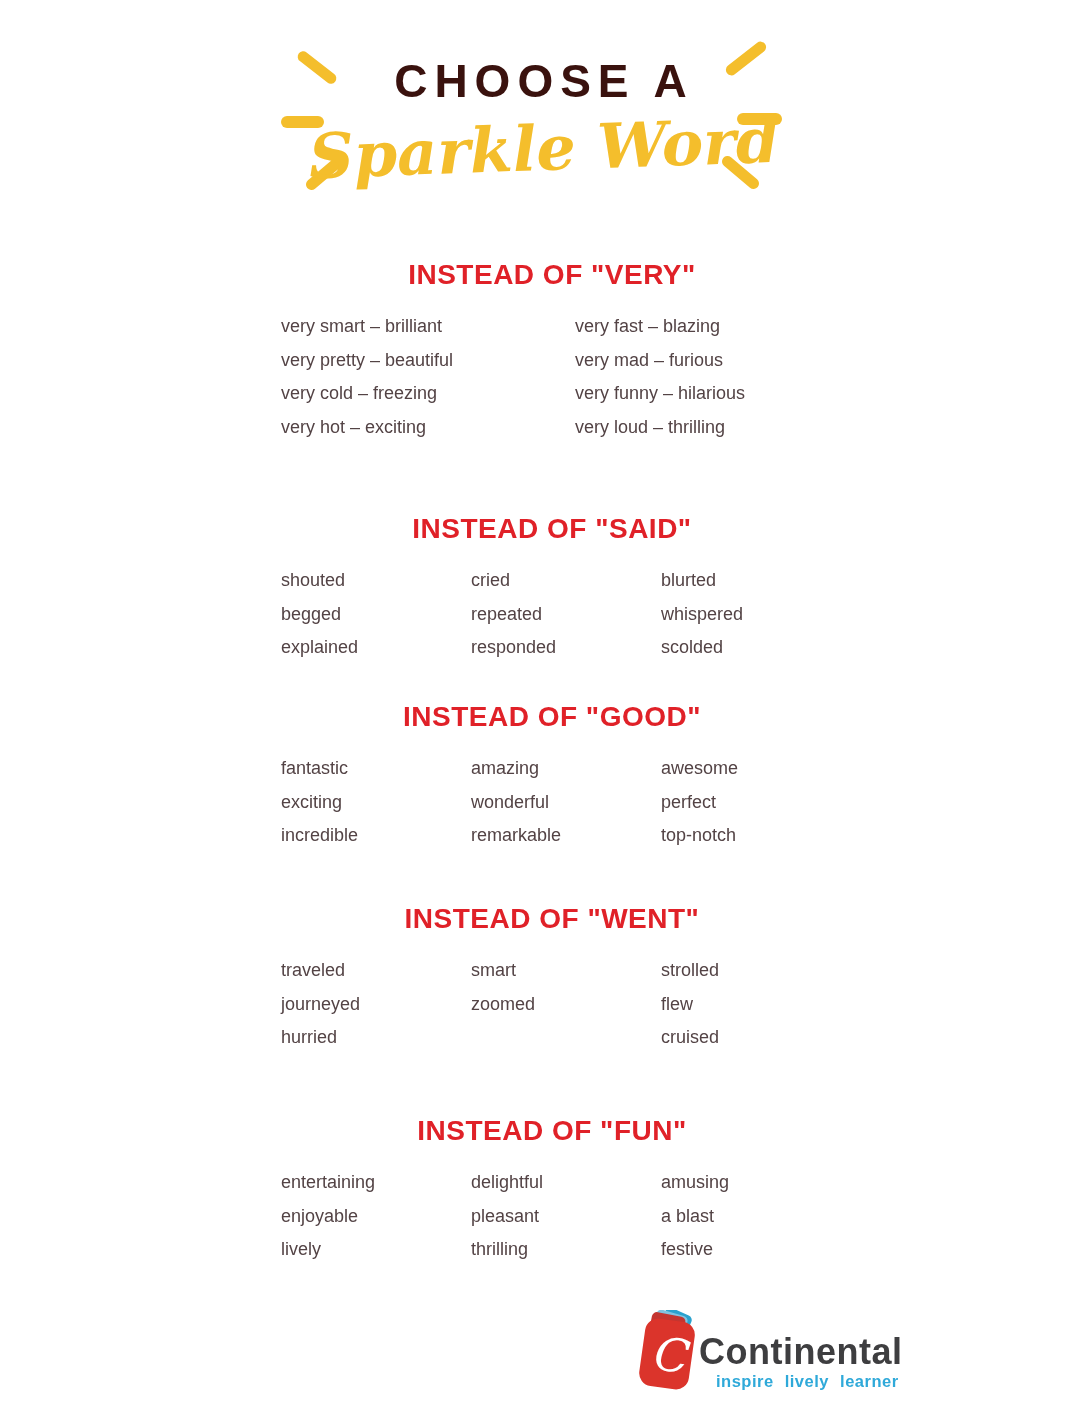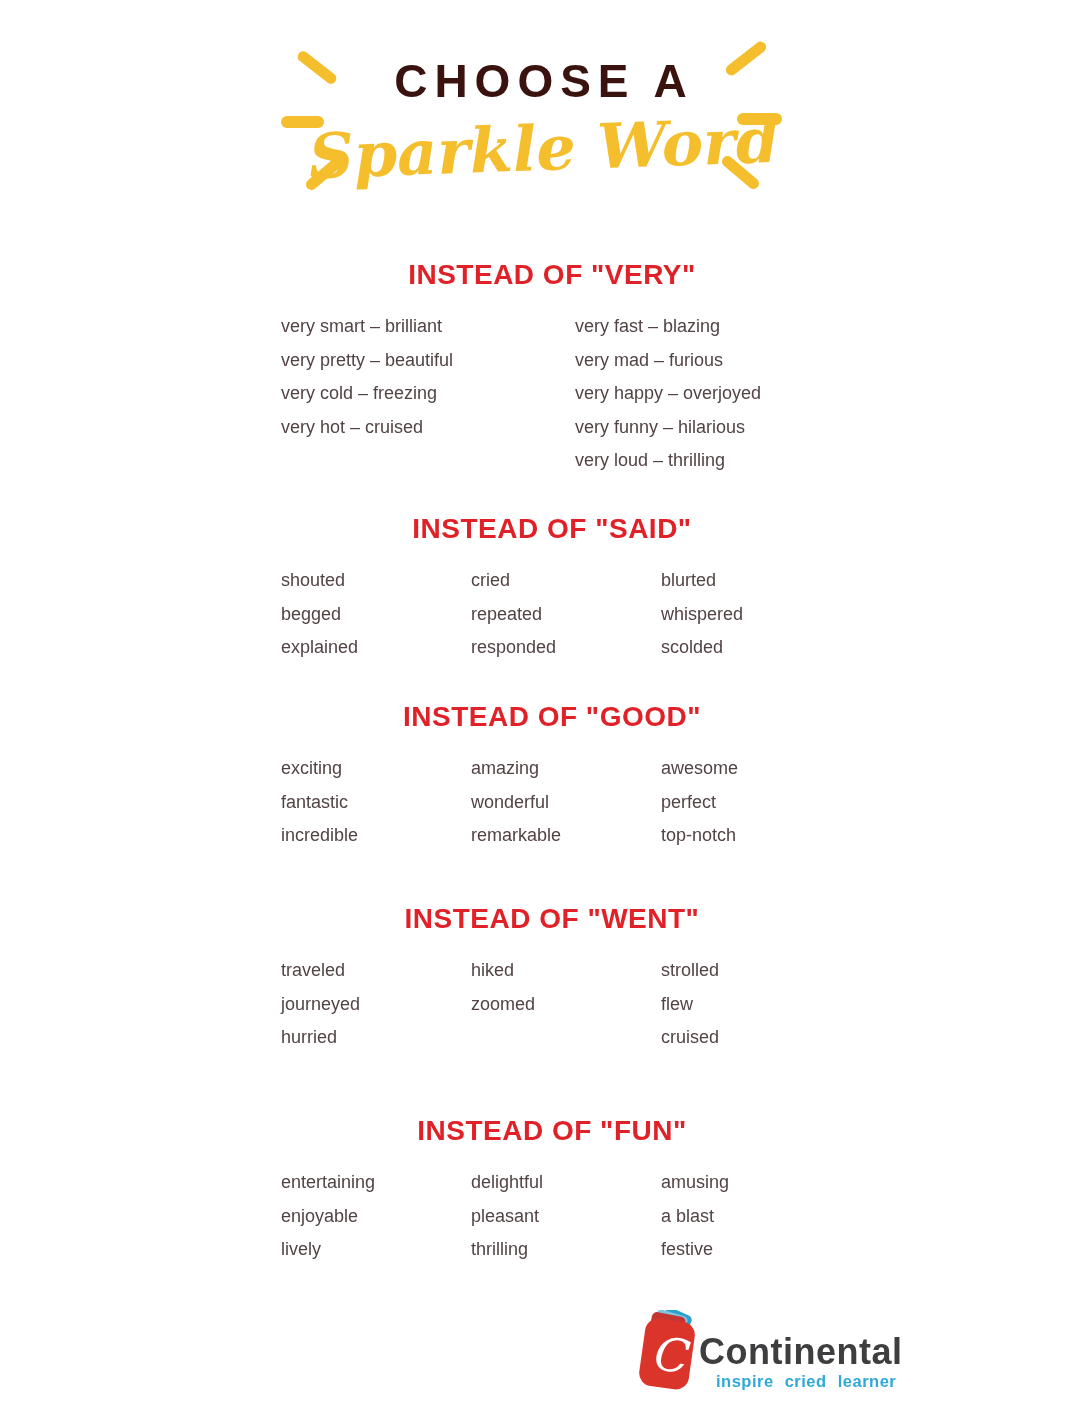--- a/index.html
+++ b/index.html
@@ -134,26 +134,25 @@
   <h2 class="title-line2">Sparkle Word</h2>
 
   <main id="sections">
       <section class="word-section sec-0">
         <h3 class="section-heading">INSTEAD OF "VERY"</h3>
         <div class="cols two-col">
           <div class="col">
             <div class="word-item">very smart – brilliant</div>
             <div class="word-item">very pretty – beautiful</div>
             <div class="word-item">very cold – freezing</div>
-            <div class="word-item">very hot – cruised</div>
+            <div class="word-item">very hot – exciting</div>
           </div>
           <div class="col">
             <div class="word-item">very fast – blazing</div>
             <div class="word-item">very mad – furious</div>
-            <div class="word-item">very happy – overjoyed</div>
             <div class="word-item">very funny – hilarious</div>
             <div class="word-item">very loud – thrilling</div>
           </div>
         </div>
       </section>
       <section class="word-section sec-1">
         <h3 class="section-heading">INSTEAD OF "SAID"</h3>
         <div class="cols three-col">
           <div class="col">
             <div class="word-item">shouted</div>
@@ -169,22 +168,22 @@
             <div class="word-item">blurted</div>
             <div class="word-item">whispered</div>
             <div class="word-item">scolded</div>
           </div>
         </div>
       </section>
       <section class="word-section sec-2">
         <h3 class="section-heading">INSTEAD OF "GOOD"</h3>
         <div class="cols three-col">
           <div class="col">
+            <div class="word-item">fantastic</div>
             <div class="word-item">exciting</div>
-            <div class="word-item">fantastic</div>
             <div class="word-item">incredible</div>
           </div>
           <div class="col">
             <div class="word-item">amazing</div>
             <div class="word-item">wonderful</div>
             <div class="word-item">remarkable</div>
           </div>
           <div class="col">
             <div class="word-item">awesome</div>
             <div class="word-item">perfect</div>
@@ -194,21 +193,21 @@
       </section>
       <section class="word-section sec-3">
         <h3 class="section-heading">INSTEAD OF "WENT"</h3>
         <div class="cols three-col">
           <div class="col">
             <div class="word-item">traveled</div>
             <div class="word-item">journeyed</div>
             <div class="word-item">hurried</div>
           </div>
           <div class="col">
-            <div class="word-item">hiked</div>
+            <div class="word-item">smart</div>
             <div class="word-item">zoomed</div>
           </div>
           <div class="col">
             <div class="word-item">strolled</div>
             <div class="word-item">flew</div>
             <div class="word-item">cruised</div>
           </div>
         </div>
       </section>
       <section class="word-section sec-4">
@@ -234,15 +233,15 @@
     </main>
 
   <svg class="logo-icon" viewBox="0 0 64 86" aria-hidden="true">
     <rect x="20" y="0" width="28" height="42" rx="5" fill="var(--logo-blue)" transform="rotate(24 34 21)"></rect>
     <rect x="13" y="2" width="32" height="46" rx="5" fill="#7fc3e0" transform="rotate(16 29 25)"></rect>
     <rect x="10" y="4" width="34" height="48" rx="5" fill="var(--logo-red-dark)" transform="rotate(11 27 28)"></rect>
     <rect x="4" y="10" width="50" height="68" rx="13" fill="var(--logo-red)" transform="rotate(8 29 44)"></rect>
     <text x="17" y="61" font-family="DejaVu Serif, serif" font-style="italic" font-size="46" fill="#ffffff" transform="rotate(8 31 42)">C</text>
   </svg>
   <p class="brand-name">Continental</p>
-  <div class="brand-tagline">inspire cried learner</div>
+  <div class="brand-tagline">inspire lively learner</div>
 
 </div>
 
 </body></html>

